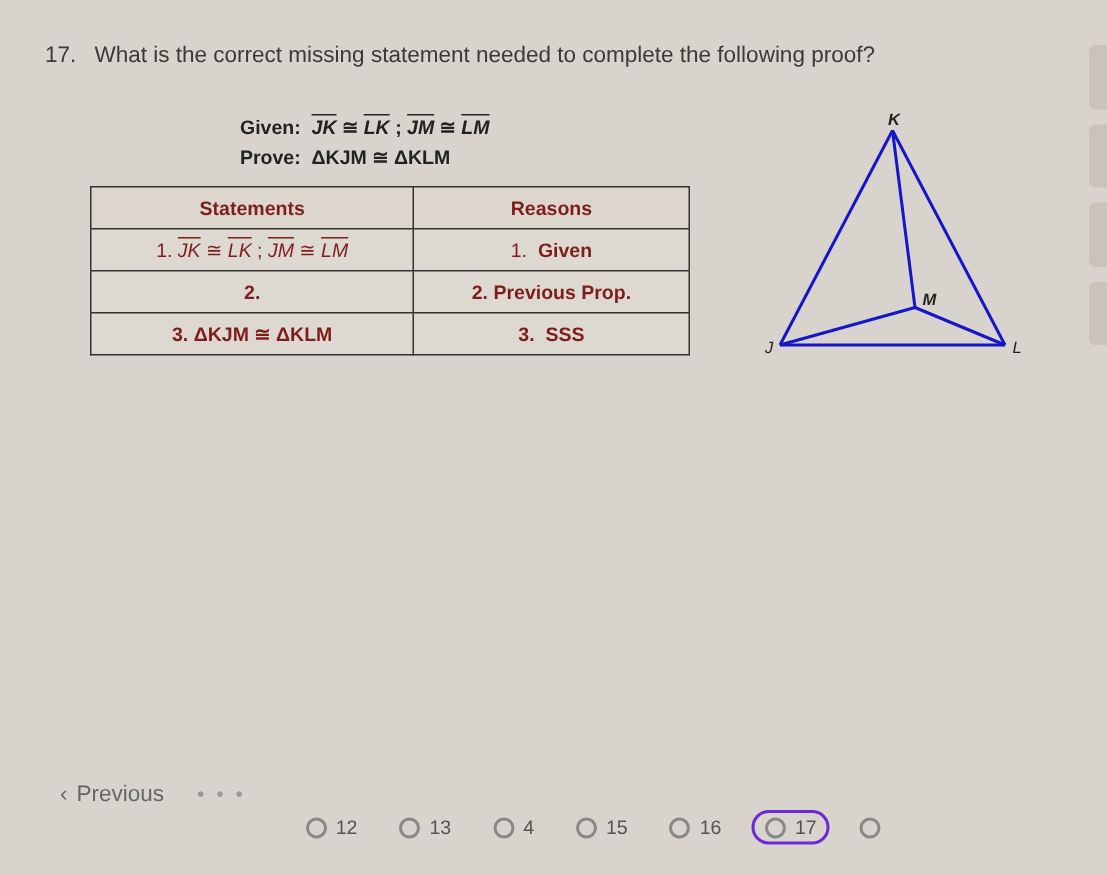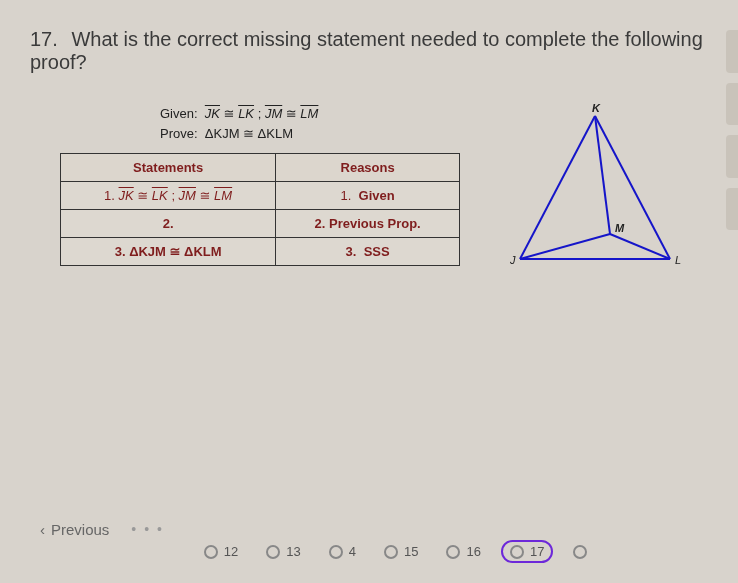--- a/index.html
+++ b/index.html
@@ -8,41 +8,41 @@
       height: 583px;
       background: #d8d3cc;
       font-family: Arial, sans-serif;
       position: relative;
       overflow: hidden;
     }
     .question-area {
       padding: 28px 30px 20px 30px;
     }
     .question-line {
-      font-size: 20px;
+      font-size: 15px;
       color: #3a3a3a;
     }
     .qnum {
       margin-right: 8px;
     }
     .content-row {
       display: flex;
       gap: 40px;
       margin-top: 30px;
       margin-left: 30px;
     }
     .left-col {
       width: 400px;
     }
     .given-prove {
       margin-left: 100px;
       margin-bottom: 10px;
       font-size: 13px;
       color: #222;
-      font-weight: normal;
+      font-weight: bold;
       line-height: 1.5;
     }
     .seg { text-decoration: overline; font-style: italic; }
     table.proof {
       border-collapse: collapse;
       width: 100%;
       background: #ddd8d0;
     }
     table.proof th, table.proof td {
       border: 1px solid #333;

